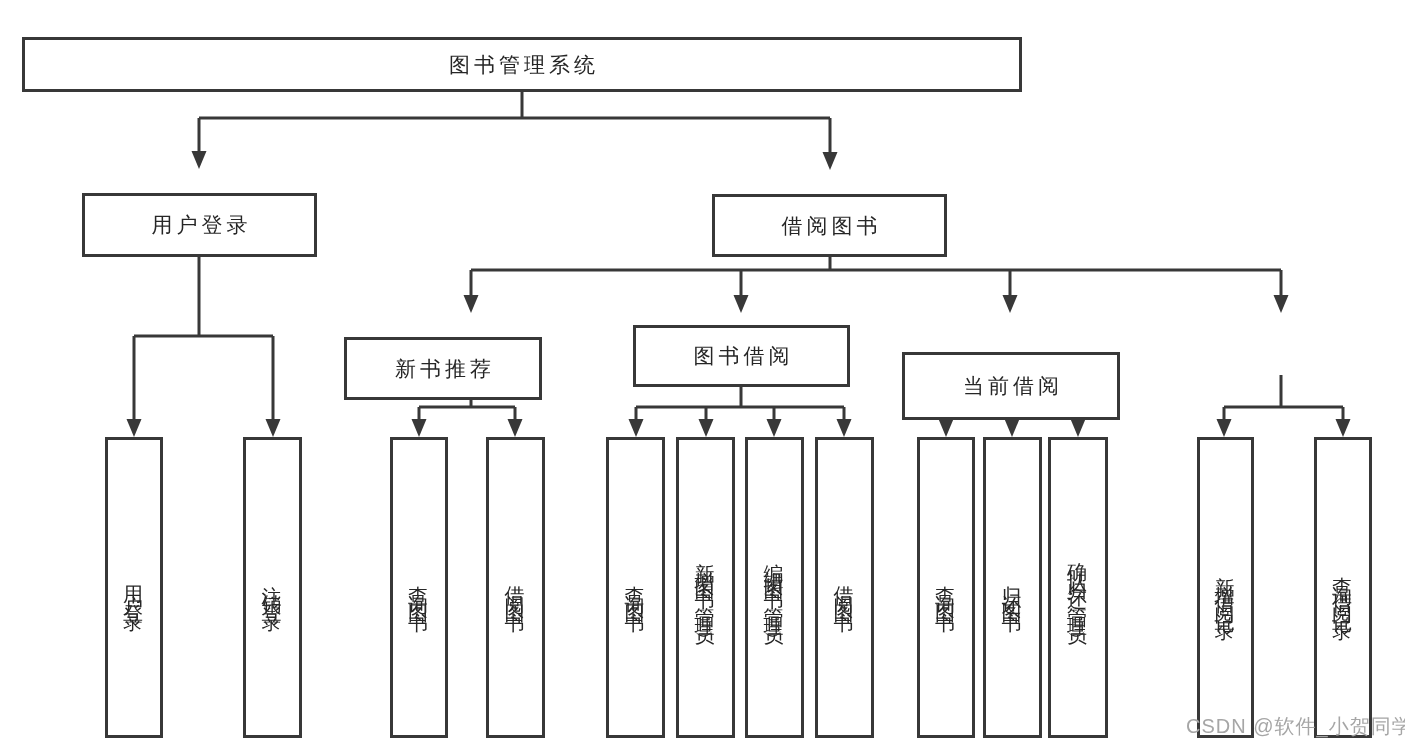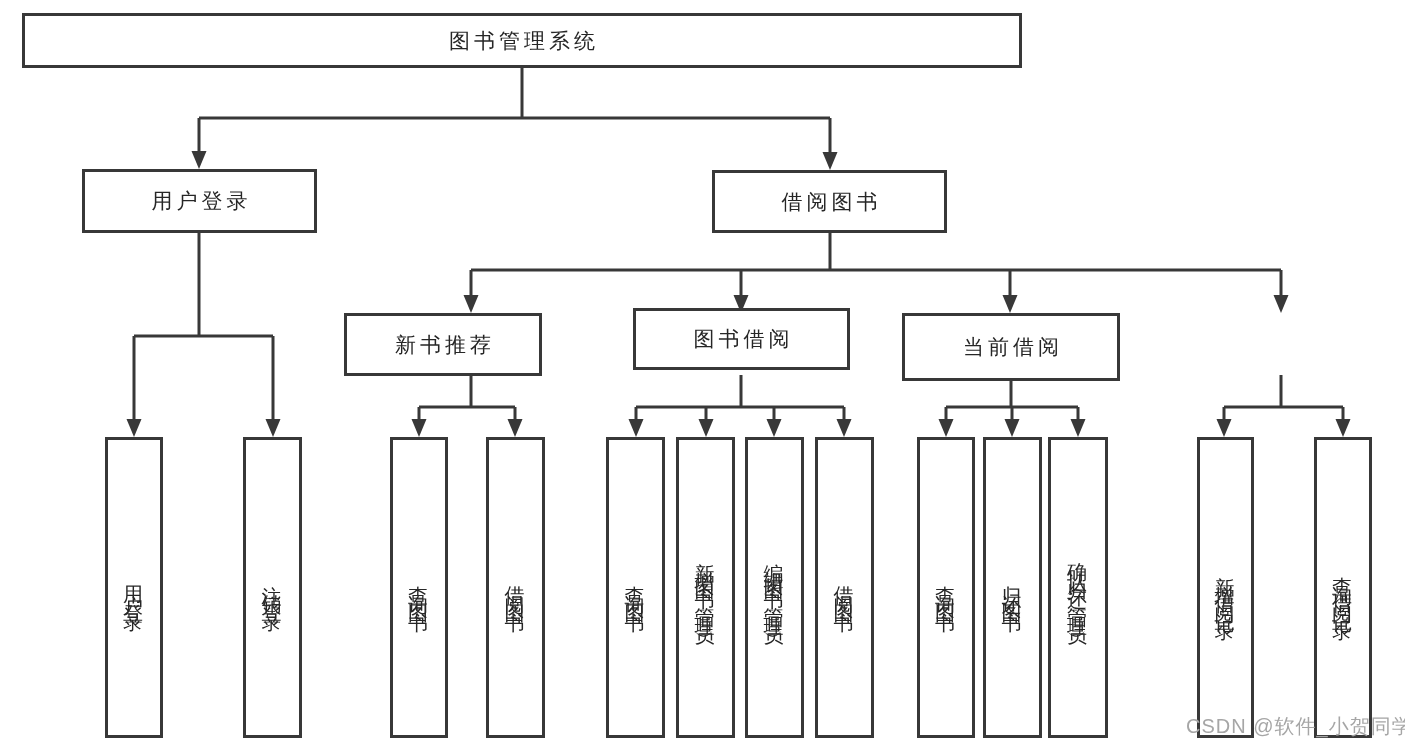--- a/index.html
+++ b/index.html
@@ -12,20 +12,21 @@
   }
   #connectors{position:absolute;left:0;top:0;z-index:1;}
   .hbox{
     position:absolute;z-index:2;
     box-sizing:border-box;
     border:3px solid #383838;
     background:#ffffff;
     display:flex;align-items:center;justify-content:center;
     font-size:21px;letter-spacing:4px;color:#262626;
     text-indent:4px;
+    margin-top:24px;
   }
   .vbox{
     position:absolute;z-index:2;top:437px;height:301px;
     box-sizing:border-box;
     border:3px solid #383838;
     background:#ffffff;
     display:flex;align-items:center;justify-content:center;
     writing-mode:vertical-rl;
     font-size:20px;letter-spacing:9px;color:#262626;
   }
@@ -73,22 +74,22 @@
       <polygon points="1343,437 1335.5,419 1350.5,419"></polygon>
     </g>
   </svg>
 
   <div class="hbox" style="left:22px;top:13px;width:1000px;height:55px;">图书管理系统</div>
 
   <div class="hbox" style="left:82px;top:169px;width:235px;height:64px;">用户登录</div>
   <div class="hbox" style="left:712px;top:170px;width:235px;height:63px;">借阅图书</div>
 
   <div class="hbox" style="left:344px;top:313px;width:198px;height:63px;">新书推荐</div>
-  <div class="hbox" style="left:633px;top:308px;width:217px;height:62px;">图书借阅</div>
-  <div class="hbox" style="left:902px;top:313px;width:218px;height:68px;">当前借阅</div>
+  <div class="hbox" style="left:633px;top:301px;width:217px;height:62px;">图书借阅</div>
+  <div class="hbox" style="left:902px;top:328px;width:218px;height:68px;">当前借阅</div>
 
   <div class="vbox" style="left:105px;width:58px;">用户登录</div>
   <div class="vbox" style="left:243px;width:59px;">注销登录</div>
 
   <div class="vbox" style="left:390px;width:58px;">查询图书</div>
   <div class="vbox" style="left:486px;width:59px;">借阅图书</div>
 
   <div class="vbox" style="left:606px;width:59px;">查询图书</div>
   <div class="vbox" style="left:676px;width:59px;">新增图书（管理员）</div>
   <div class="vbox" style="left:745px;width:59px;">编辑图书（管理员）</div>

